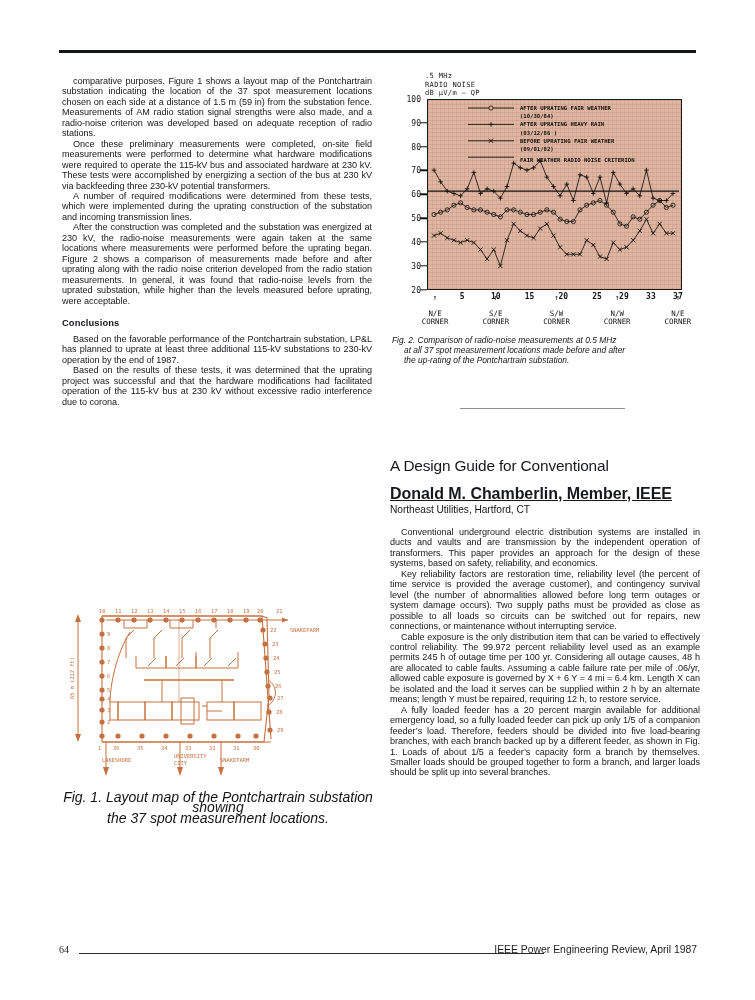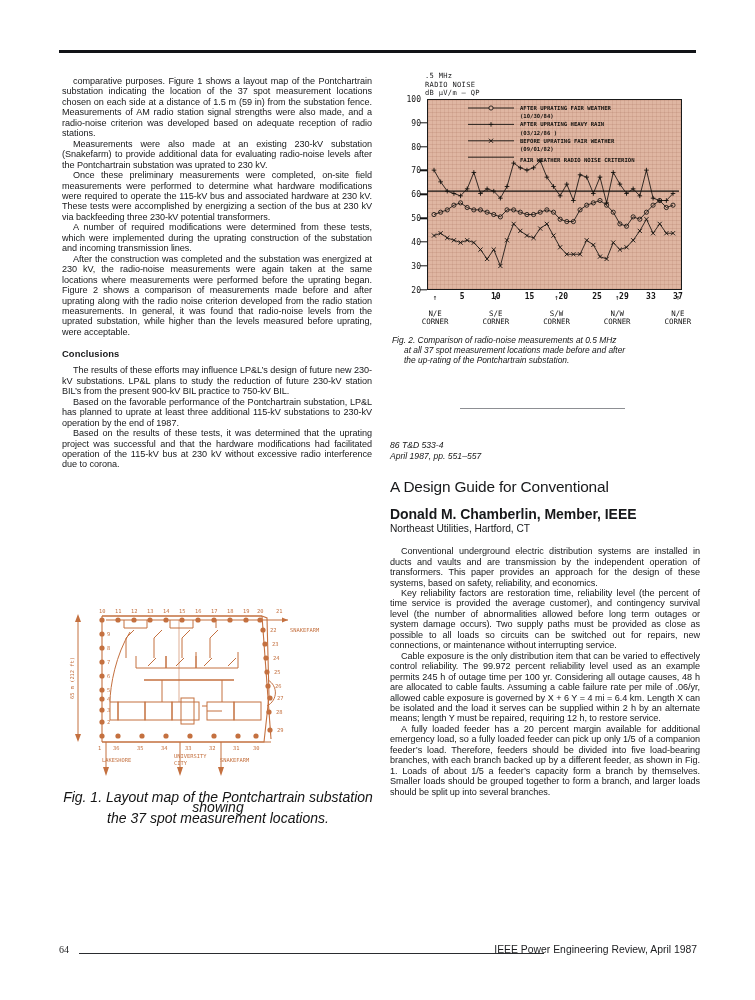--- a/index.html
+++ b/index.html
@@ -111,21 +111,21 @@
     background:#8d8f93;
   }
 
   
   #article { position:absolute; left:390px; top:440px; width:310px; }
   .ref { font-size:8.6px; line-height:10.6px; font-style:italic; color:#141414; }
   h1.title {
     font-size:15.4px; line-height:19px; font-weight:normal;
     margin:16px 0 0 0; letter-spacing:-0.15px;
   }
-  .author { font-size:14px; font-weight:bold; margin-top:10px; letter-spacing:-0.05px; }
+  .author { font-size:16px; font-weight:bold; margin-top:10px; letter-spacing:-0.05px;text-decoration:underline; }
   .affil  { font-size:10.2px; margin-top:1px; letter-spacing:-0.05px; }
   #article .body-start { margin-top:12px; }
 
   
   #figure1 { position:absolute; left:62px; top:606px; width:312px; }
   #figure1 svg { display:block; }
   .fcap1 {
     font-size:14px; line-height:10.4px; font-style:italic;
     text-align:center; color:#141414; margin-top:6px;
   }
@@ -137,28 +137,26 @@
 </style>
 </head>
 <body>
 
 <div class="page">
 
   <div class="top-rule"></div>
 
   <div class="col col-left">
     <p class="body">comparative purposes. Figure 1 shows a layout map of the Pontchartrain substation indicating the location of the 37 spot measurement locations chosen on each side at a distance of 1.5 m (59 in) from the substation fence. Measurements of AM radio station signal strengths were also made, and a radio-noise criterion was developed based on adequate reception of radio stations.</p>
-    <p class="body">Measurements were also made at an existing 230-kV substation (Snakefarm) to provide additional data for evaluating radio-noise levels after the Pontchartrain substation was uprated to 230 kV.</p>
     <p class="body">Once these preliminary measurements were completed, on-site field measurements were performed to determine what hardware modifications were required to operate the 115-kV bus and associated hardware at 230 kV. These tests were accomplished by energizing a section of the bus at 230 kV via backfeeding three 230-kV potential transformers.</p>
     <p class="body">A number of required modifications were determined from these tests, which were implemented during the uprating construction of the substation and incoming transmission lines.</p>
     <p class="body">After the construction was completed and the substation was energized at 230 kV, the radio-noise measurements were again taken at the same locations where measurements were performed before the uprating began. Figure 2 shows a comparison of measurements made before and after uprating along with the radio noise criterion developed from the radio station measurements. In general, it was found that radio-noise levels from the uprated substation, while higher than the levels measured before uprating, were acceptable.</p>
 
     <h3 class="sec">Conclusions</h3>
 
-    <p class="body">The results of these efforts may influence LP&amp;L’s design of future new 230-kV substations. LP&amp;L plans to study the reduction of future 230-kV station BIL’s from the present 900-kV BIL practice to 750-kV BIL.</p>
     <p class="body">Based on the favorable performance of the Pontchartrain substation, LP&amp;L has planned to uprate at least three additional 115-kV substations to 230-kV operation by the end of 1987.</p>
     <p class="body">Based on the results of these tests, it was determined that the uprating project was successful and that the hardware modifications had facilitated operation of the 115-kV bus at 230 kV without excessive radio interference due to corona.</p>
   </div>
 
   <div id="figure1">
     <svg width="312" height="180" viewBox="0 0 312 180">
       <g stroke="#c4703f" fill="none" stroke-width="1">
 
         <path d="M38 10 L38 137 L38 137" stroke="none"></path>
         <polyline points="40,10 200,10 205,12 207,90 202,136 40,136" stroke="#c4703f" stroke-width="1.1"></polyline>
@@ -533,24 +531,20 @@
       <span class="lbl">Fig. 2.</span>
       <span>Comparison of radio-noise measurements at 0.5 MHz</span>
       <span class="fcap-ind">at all 37 spot measurement locations made before and after</span>
       <span class="fcap-ind">the up-rating of the Pontchartrain substation.</span>
     </div>
   </div>
 
   <div class="mid-rule"></div>
 
   <div id="article">
-    <div class="ref">
-      <div>86 T&amp;D 533-4</div>
-      <div>April 1987, pp. 551–557</div>
-    </div>
 
     <h1 class="title">
       <span>A Design Guide for Conventional</span><br>
     </h1>
 
     <div class="author">Donald M. Chamberlin, Member, IEEE</div>
     <div class="affil">Northeast Utilities, Hartford, CT</div>
 
     <p class="body body-start">Conventional underground electric distribution systems are installed in ducts and vaults and are transmission by the independent operation of transformers. This paper provides an approach for the design of these systems, based on safety, reliability, and economics.</p>
     <p class="body">Key reliability factors are restoration time, reliability level (the percent of time service is provided the average customer), and contingency survival level (the number of abnormalities allowed before long term outages or system damage occurs). Two supply paths must be provided as close as possible to all loads so circuits can be switched out for repairs, new connections, or maintenance without interrupting service.</p>

